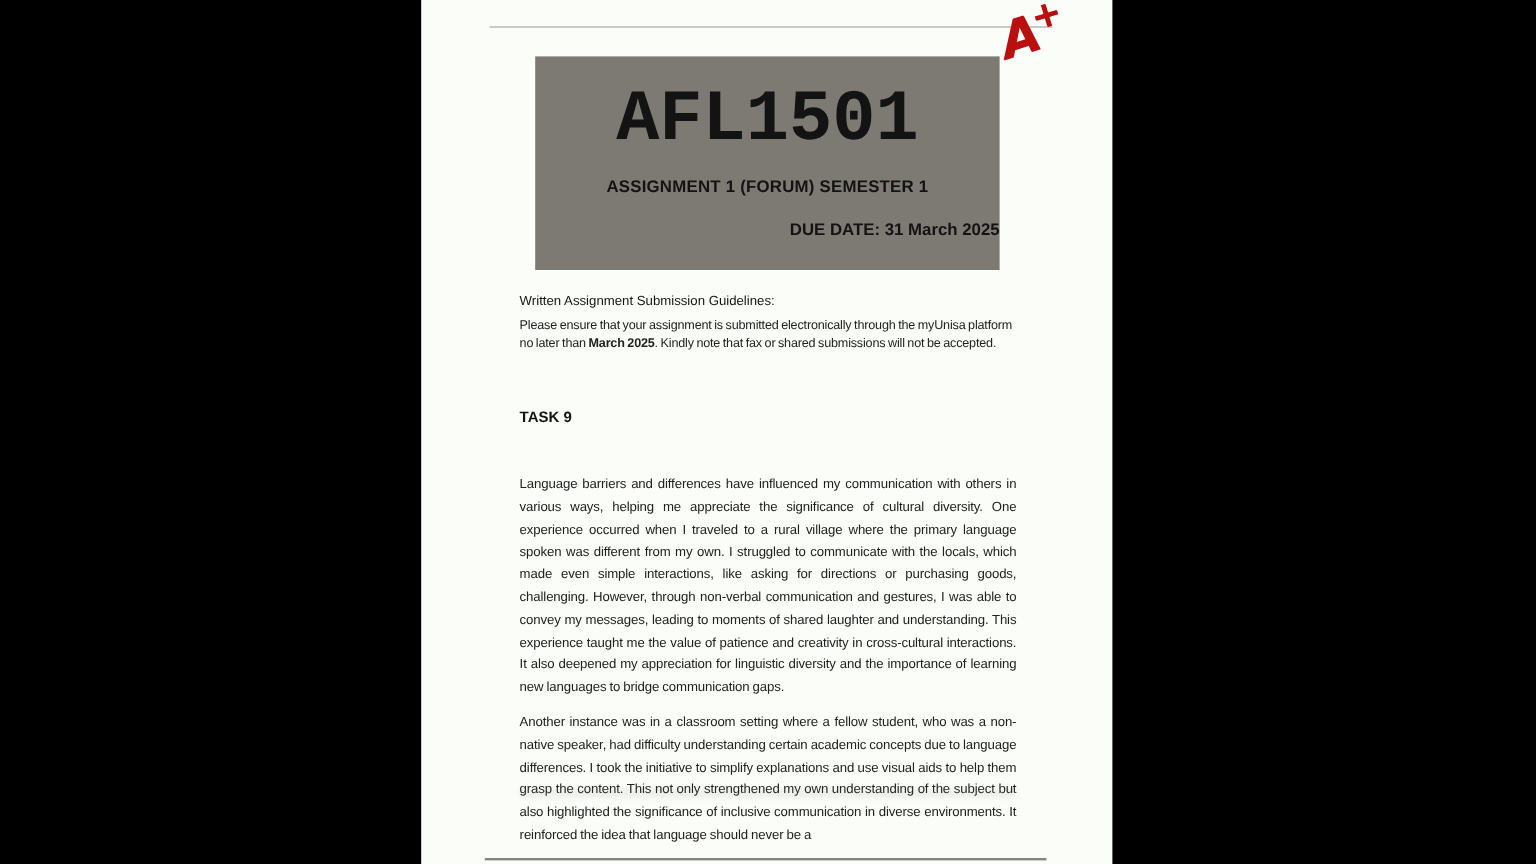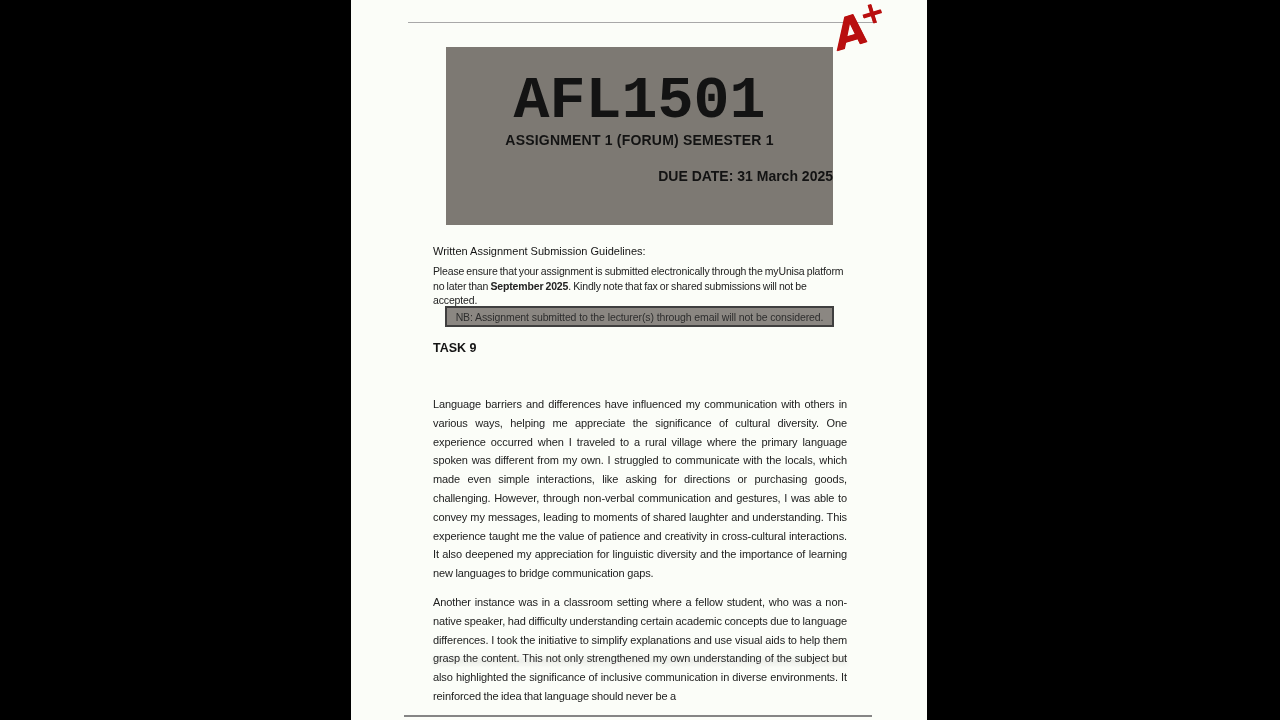--- a/index.html
+++ b/index.html
@@ -76,21 +76,21 @@
   }
   .course-code {
     margin-top: 24px;
     font-family: Liberation Mono, monospace;
     font-weight: bold;
     font-size: 60px;
     line-height: 60px;
     letter-spacing: 0px;
   }
   .header-subtitle {
-    margin-top: 1px;
+    margin-top: 16px;
     font-size: 14px;
     font-weight: bold;
     letter-spacing: 0.2px;
   }
   .header-due {
     margin-top: 20px;
     font-size: 14px;
     font-weight: bold;
     text-align: right;
   }
@@ -185,25 +185,22 @@
     </div>
 
     <div class="header-box">
       <div class="course-code">AFL1501</div>
       <div class="header-subtitle">ASSIGNMENT 1 (FORUM) SEMESTER 1</div>
       <div class="header-due">DUE DATE: 31 March 2025</div>
     </div>
 
     <div class="guidelines-title">Written Assignment Submission Guidelines:</div>
 
-    <p class="guidelines-body"><span>Please ensure that your assignment is submitted electronically through the myUnisa platform no later than </span><b>September 2025</b><span>. Kindly note that fax or shared submissions will not be accepted.</span></p>
-
-    <div class="nb-box">
-      <span>NB: Assignment submitted to the lecturer(s) through email will not be considered.</span>
-    </div>
+    <p class="guidelines-body"><span>Please ensure that your assignment is submitted electronically through the myUnisa platform no later than </span><b>March 2025</b><span>. Kindly note that fax or shared submissions will not be accepted.</span></p>
+
 
     <div class="task-title">TASK 9</div>
 
 
     <div class="body-text">
       <p>Language barriers and differences have influenced my communication with others in various ways, helping me appreciate the significance of cultural diversity. One experience occurred when I traveled to a rural village where the primary language spoken was different from my own. I struggled to communicate with the locals, which made even simple interactions, like asking for directions or purchasing goods, challenging. However, through non-verbal communication and gestures, I was able to convey my messages, leading to moments of shared laughter and understanding. This experience taught me the value of patience and creativity in cross-cultural interactions. It also deepened my appreciation for linguistic diversity and the importance of learning new languages to bridge communication gaps.</p>
       <p>Another instance was in a classroom setting where a fellow student, who was a non-native speaker, had difficulty understanding certain academic concepts due to language differences. I took the initiative to simplify explanations and use visual aids to help them grasp the content. This not only strengthened my own understanding of the subject but also highlighted the significance of inclusive communication in diverse environments. It reinforced the idea that language should never be a</p>
     </div>
 
     <div class="fade-strip"></div>

